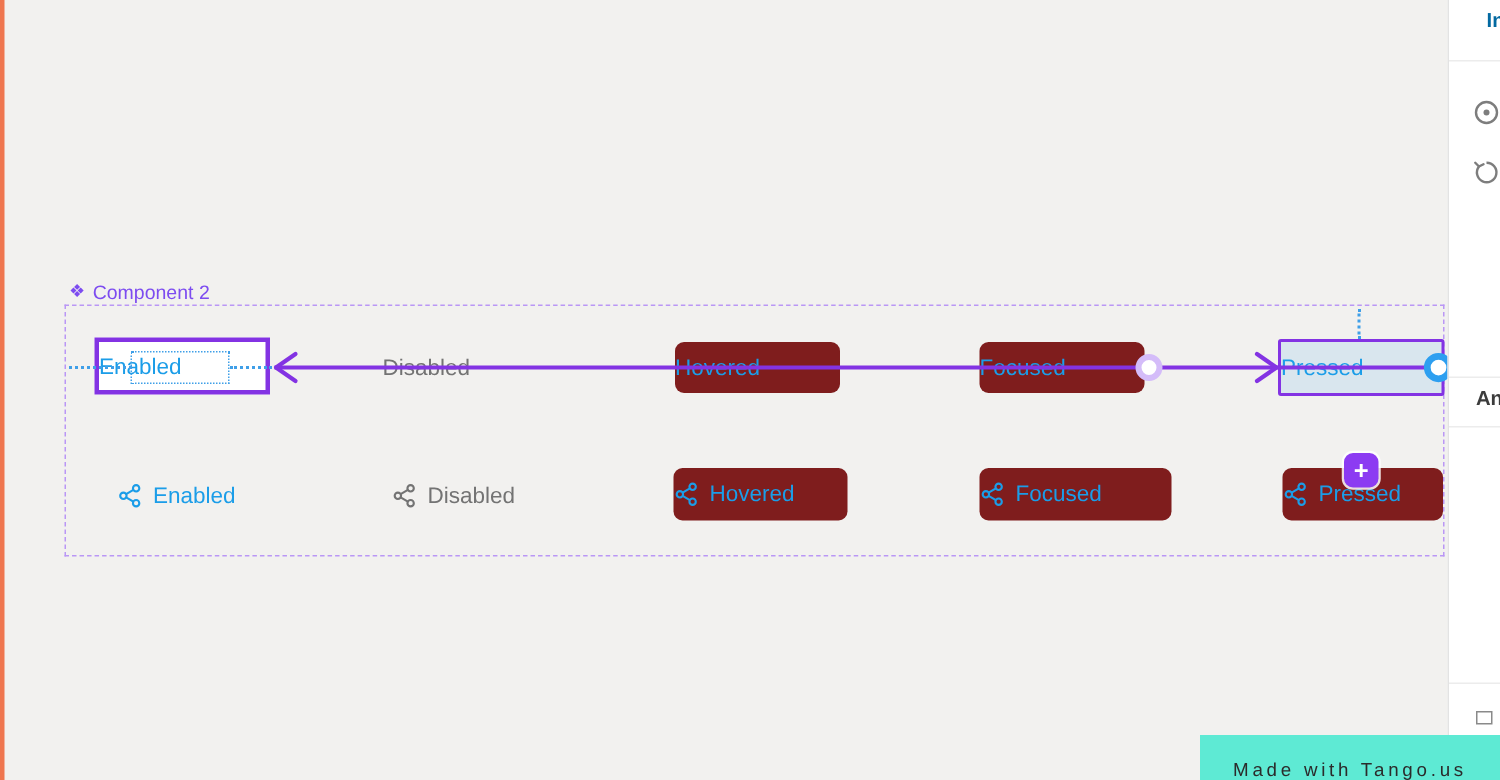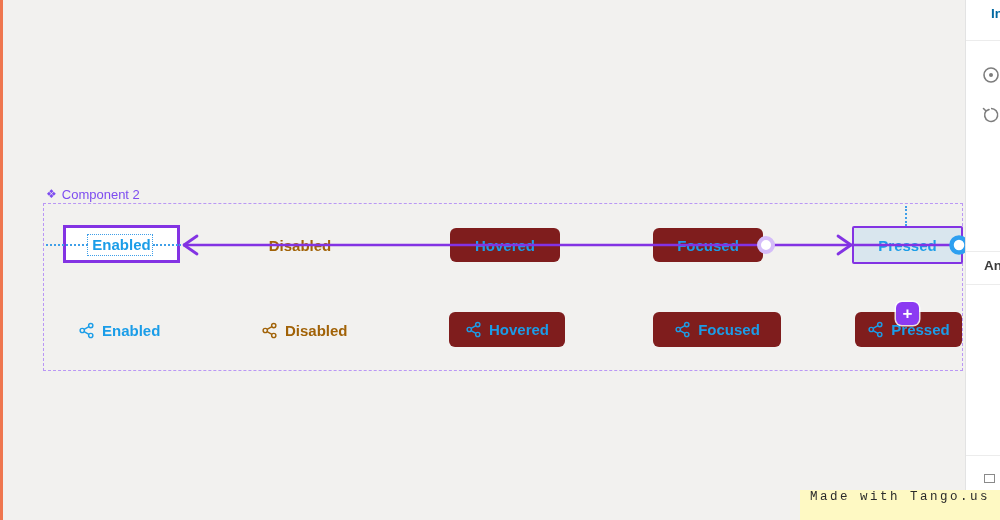--- a/index.html
+++ b/index.html
@@ -20,25 +20,25 @@
     border:1.5px dashed #ba97f5;box-sizing:border-box;z-index:5;
   }
   .component-label{
     left:46px;top:186px;height:16px;display:flex;align-items:center;gap:5px;
     color:#7d4cf0;font-size:13px;z-index:6;
   }
   .component-label .cicon{font-size:12px;line-height:12px;}
 
   
   .vbox{
-    position:absolute;display:flex;align-items:center;justify-content:center;
-    font-size:15px;box-sizing:border-box;z-index:10;gap:7px;font-weight:bold;
+    position:absolute;display:flex;align-items:center;
+    font-size:15px;box-sizing:border-box;z-index:10;gap:7px;
   }
   .blue{color:#1b9de8;}
-  .graytxt{color:#a16207;}
+  .graytxt{color:#737373;}
   .softbg{background:#7f1d1d;border-radius:6px;}
   .sel-border-thick{border:3px solid #8333e3;background:#ffffff;}
   .sel-border{border:2.5px solid #8333e3;background:#d9e6ee;border-radius:2px;}
 
   .share-icon{flex:0 0 auto;display:block;}
 
   
   .overlay-svg{left:0;top:0;width:1000px;height:520px;z-index:30;pointer-events:none;}
 
   
@@ -61,23 +61,23 @@
     border-left:1px solid #e3e3e3;box-sizing:border-box;z-index:40;overflow:hidden;
   }
   .panel-header{position:absolute;left:25px;top:6px;font-size:13.5px;font-weight:700;color:#0369a1;white-space:nowrap;}
   .panel-section{position:absolute;left:18px;top:258px;font-size:13.5px;font-weight:700;color:#3c3c3c;white-space:nowrap;}
   .panel-divider{position:absolute;left:0;width:35px;height:1px;background:#ececec;}
   .panel-icon{position:absolute;left:16px;color:#7d7d7d;}
   .frame-icon{position:absolute;left:18px;top:474px;width:11px;height:9px;border:1.5px solid #8a8a8a;box-sizing:border-box;background:transparent;}
 
   
   .tango-bar{
-    right:0;bottom:0;width:200px;height:30px;background:#fef9c3;z-index:50;
-    display:flex;align-items:flex-start;justify-content:center;
-    font-family:Liberation Mono, monospace;font-size:12.5px;letter-spacing:2.5px;color:#2b2b2b;
+    right:0;bottom:0;width:200px;height:30px;background:#5eead4;z-index:50;
+    display:flex;align-items:flex-end;justify-content:center;
+    font-family:Liberation Sans, sans-serif;font-size:12.5px;letter-spacing:2.5px;color:#2b2b2b;
     white-space:nowrap;
   }
 </style>
 </head>
 <body>
 
 <div class="abs" style="left:0;top:0;width:1000px;height:520px;"></div>
 
 <div class="abs component-frame"></div>
 

